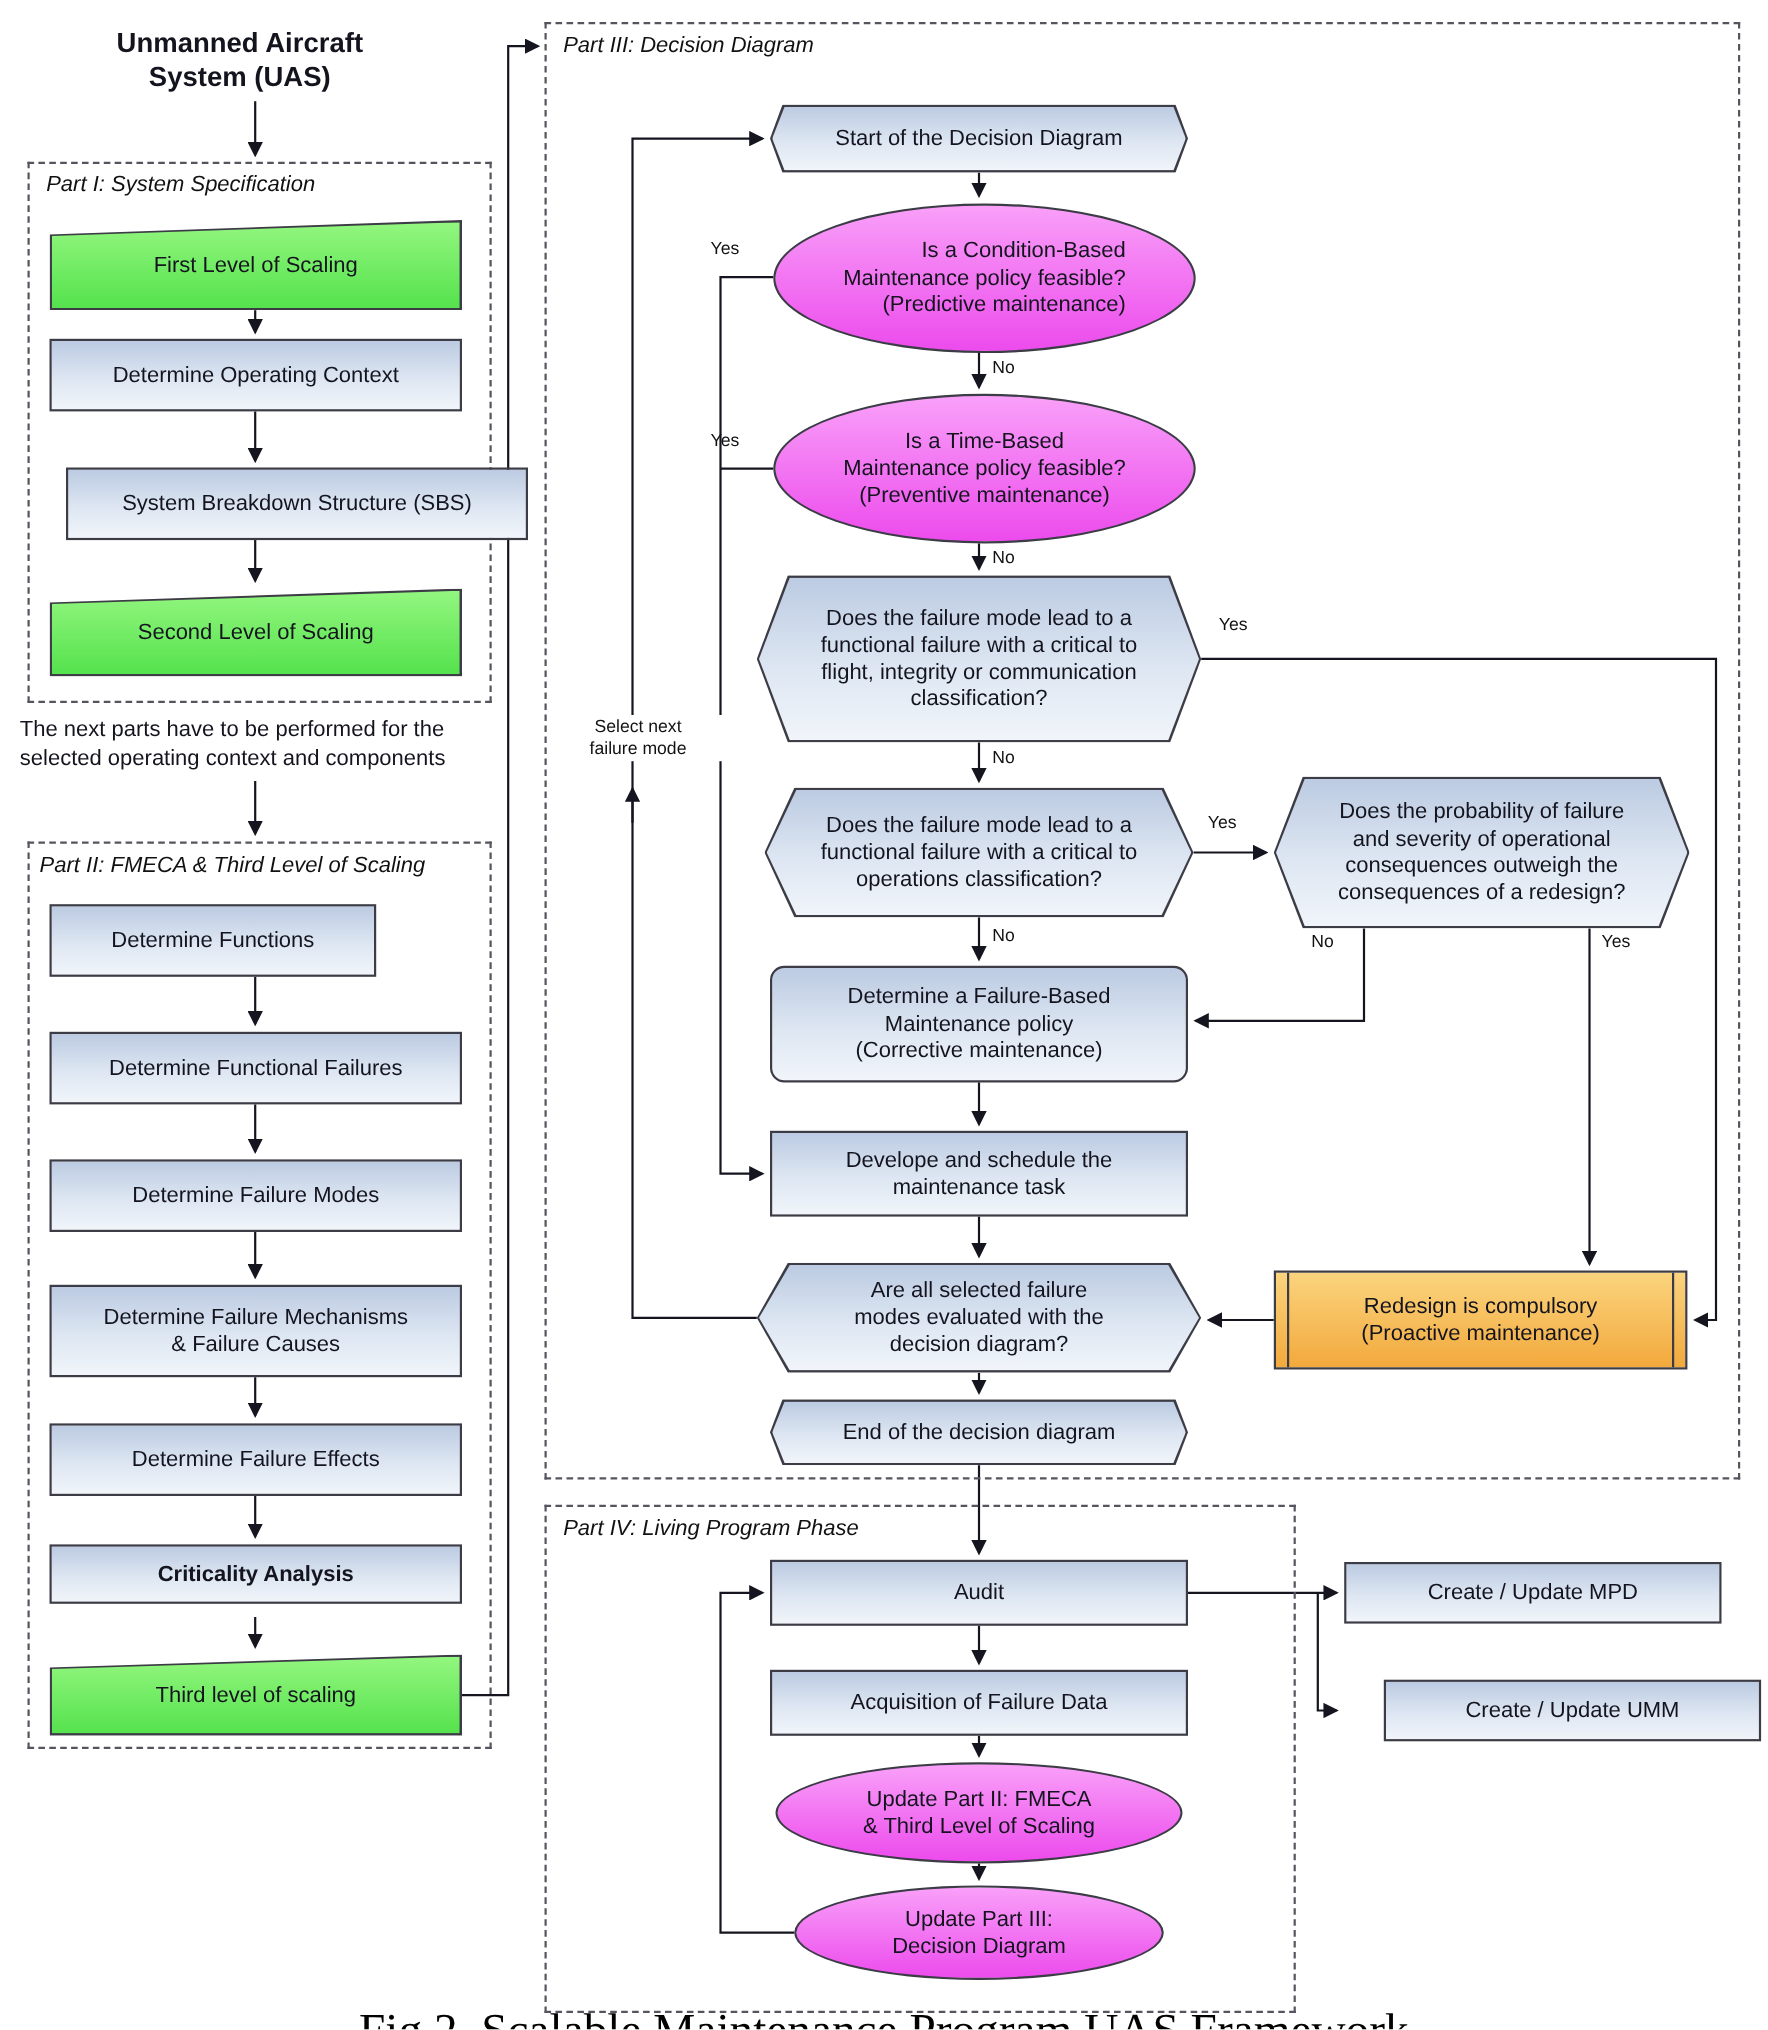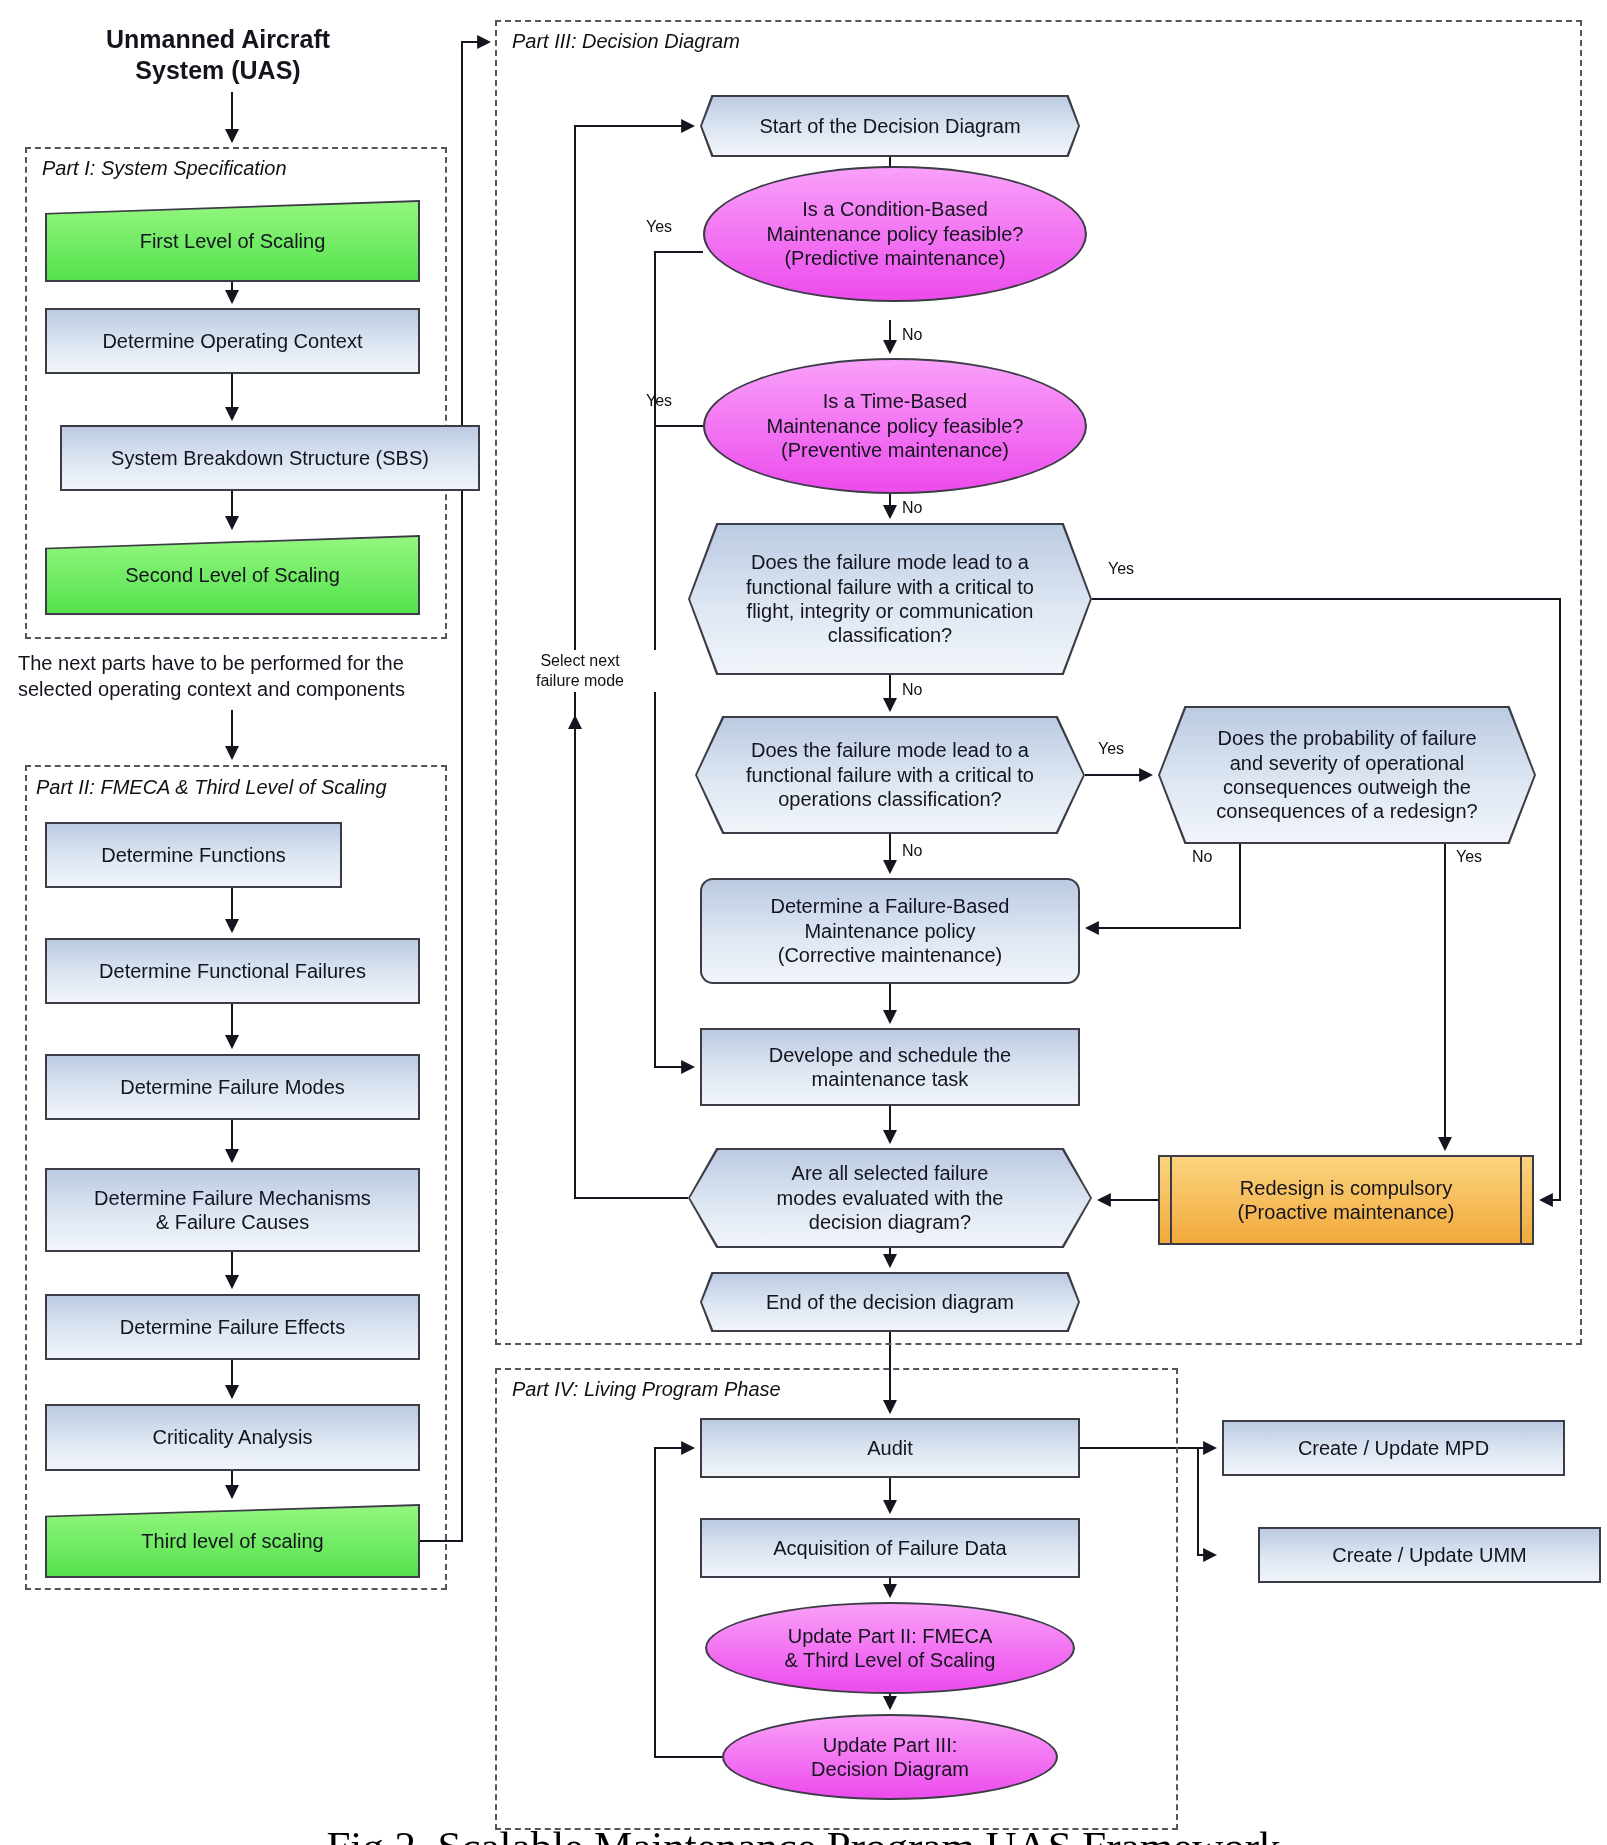--- a/index.html
+++ b/index.html
@@ -119,38 +119,38 @@
 
   <div class="group" style="left:25px;top:765px;width:422px;height:825px;"></div>
   <div class="glabel" style="left:36px;top:776px;">Part II: FMECA &amp; Third Level of Scaling</div>
 
   <div class="node blue" style="left:45px;top:822px;width:297px;height:66px;">Determine Functions</div>
   <div class="node blue" style="left:45px;top:938px;width:375px;height:66px;">Determine Functional Failures</div>
   <div class="node blue" style="left:45px;top:1054px;width:375px;height:66px;">Determine Failure Modes</div>
   <div class="node blue" style="left:45px;top:1168px;width:375px;height:84px;">Determine Failure Mechanisms
 &amp; Failure Causes</div>
   <div class="node blue" style="left:45px;top:1294px;width:375px;height:66px;">Determine Failure Effects</div>
-  <div class="node blue" style="left:45px;top:1404px;width:375px;height:67px;">Criticality Analysis</div>
+  <div class="node blue" style="left:45px;top:1404px;width:375px;height:54px;font-weight:bold;">Criticality Analysis</div>
 
   <div class="clip" style="left:45px;top:1504px;width:375px;height:74px;">
     <div class="bg slantclip"></div>
     <div class="fg slantclip greenfill"></div>
     <div class="txt slanttxt">Third level of scaling</div>
   </div>
 
   <div class="group" style="left:495px;top:20px;width:1087px;height:1325px;"></div>
   <div class="glabel" style="left:512px;top:30px;">Part III: Decision Diagram</div>
 
   <div class="clip" style="left:700px;top:95px;width:380px;height:62px;">
     <div class="bg chamclip"></div>
     <div class="fg chamclip bluefill"></div>
     <div class="txt">Start of the Decision Diagram</div>
   </div>
 
-  <div class="node ellipse" style="left:703px;top:166px;width:384px;height:136px;">Is a Condition-Based
+  <div class="node ellipse" style="left:703px;top:185px;width:384px;height:136px;text-align:right;">Is a Condition-Based
 Maintenance policy feasible?
 (Predictive maintenance)</div>
   <div class="node ellipse" style="left:703px;top:358px;width:384px;height:136px;">Is a Time-Based
 Maintenance policy feasible?
 (Preventive maintenance)</div>
 
   <div class="clip" style="left:688px;top:523px;width:404px;height:152px;">
     <div class="bg hexclip"></div>
     <div class="fg hexclip bluefill"></div>
     <div class="txt">Does the failure mode lead to a

